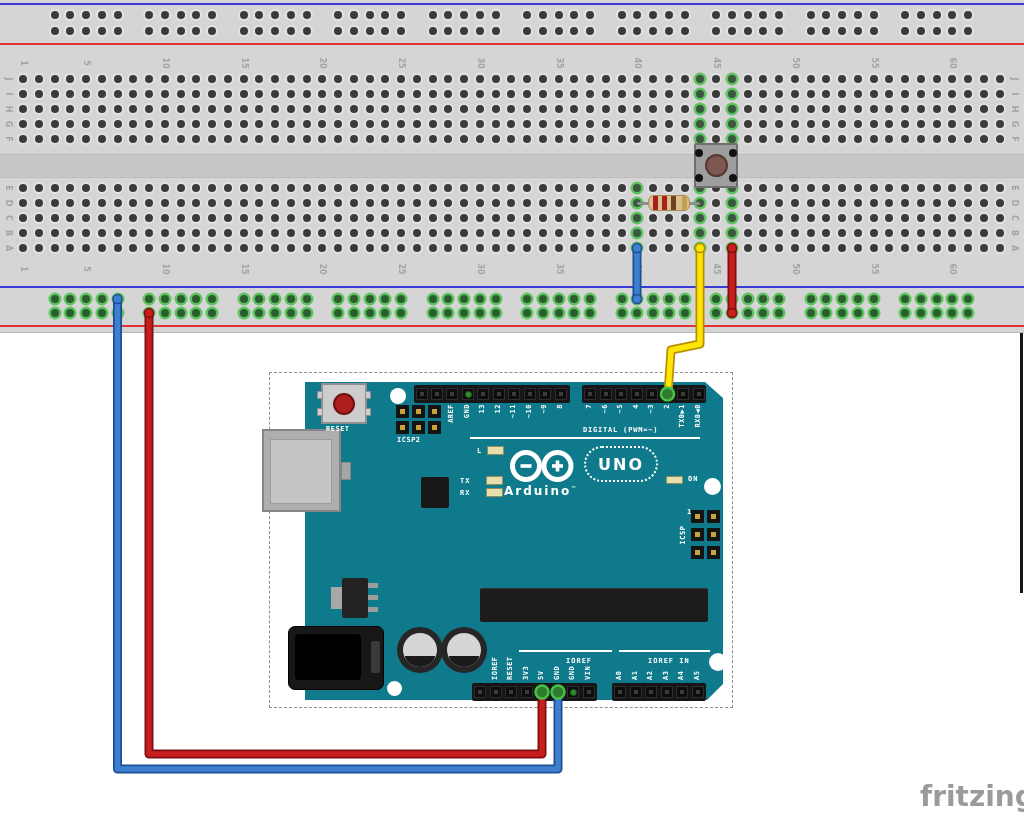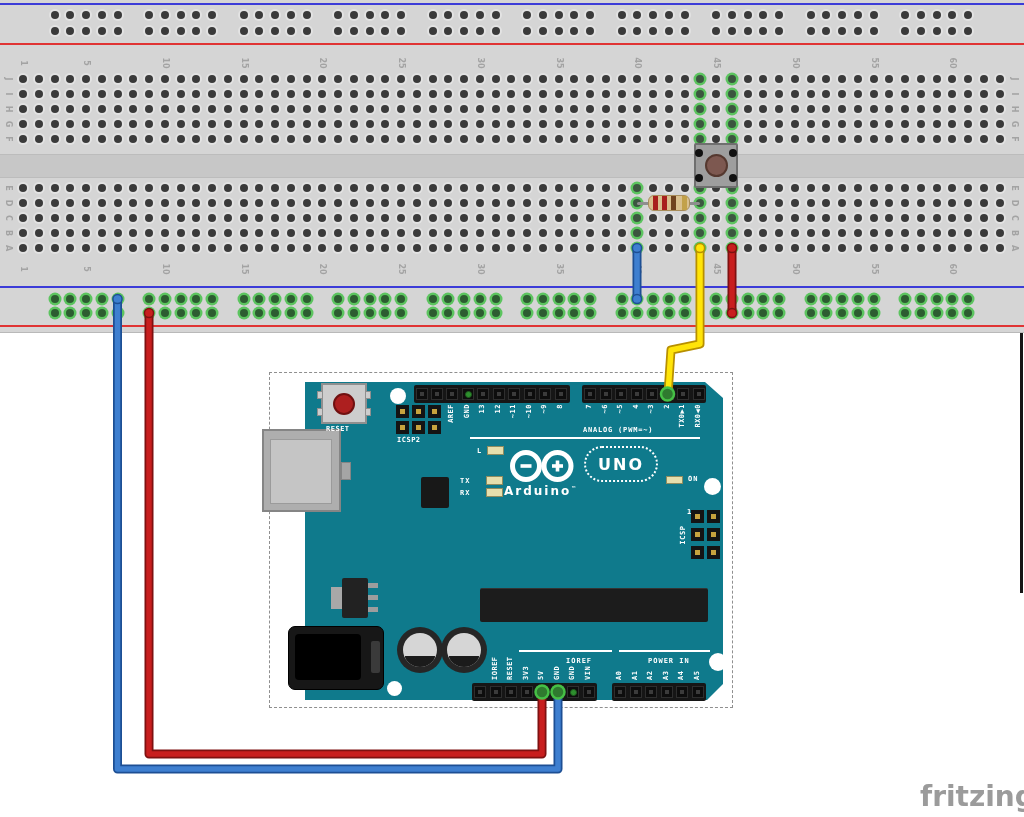--- a/index.html
+++ b/index.html
@@ -1011,26 +1011,26 @@
     </div>
     <div class="wtext" style="left:326px;top:425px;letter-spacing:0.5px;">RESET</div>
 
     <div class="wtext" style="left:397px;top:436px;letter-spacing:0.5px;">ICSP2</div>
 
     <span class="mount" style="left:390px;top:388px;width:16px;height:16px;"></span>
     <span class="mount" style="left:704px;top:478px;width:17px;height:17px;"></span>
     <span class="mount" style="left:387px;top:681px;width:15px;height:15px;"></span>
     <span class="mount" style="left:709px;top:653px;width:18px;height:18px;"></span>
 
-    <div class="wtext" style="left:583px;top:426px;letter-spacing:0.8px;">ANALOG (PWM=~)</div>
+    <div class="wtext" style="left:583px;top:426px;letter-spacing:0.8px;">DIGITAL (PWM=~)</div>
     <div class="wline" style="left:470px;top:437px;width:230px;"></div>
     <div class="wline" style="left:519px;top:650px;width:93px;"></div>
     <div class="wtext" style="left:566px;top:657px;">IOREF</div>
     <div class="wline" style="left:619px;top:650px;width:91px;"></div>
-    <div class="wtext" style="left:648px;top:657px;">POWER IN</div>
+    <div class="wtext" style="left:648px;top:657px;">IOREF IN</div>
 
     <div class="wtext" style="left:477px;top:447px;">L</div>
     <span class="led" style="left:487px;top:446px;width:17px;height:9px;"></span>
     <div class="wtext" style="left:460px;top:477px;text-align:center;">TX</div>
     <span class="led" style="left:486px;top:476px;width:17px;height:9px;"></span>
     <div class="wtext" style="left:460px;top:489px;">RX</div>
     <span class="led" style="left:486px;top:488px;width:17px;height:9px;"></span>
     <span class="led" style="left:666px;top:476px;width:17px;height:8px;"></span>
     <div class="wtext" style="left:688px;top:475px;">ON</div>
 

